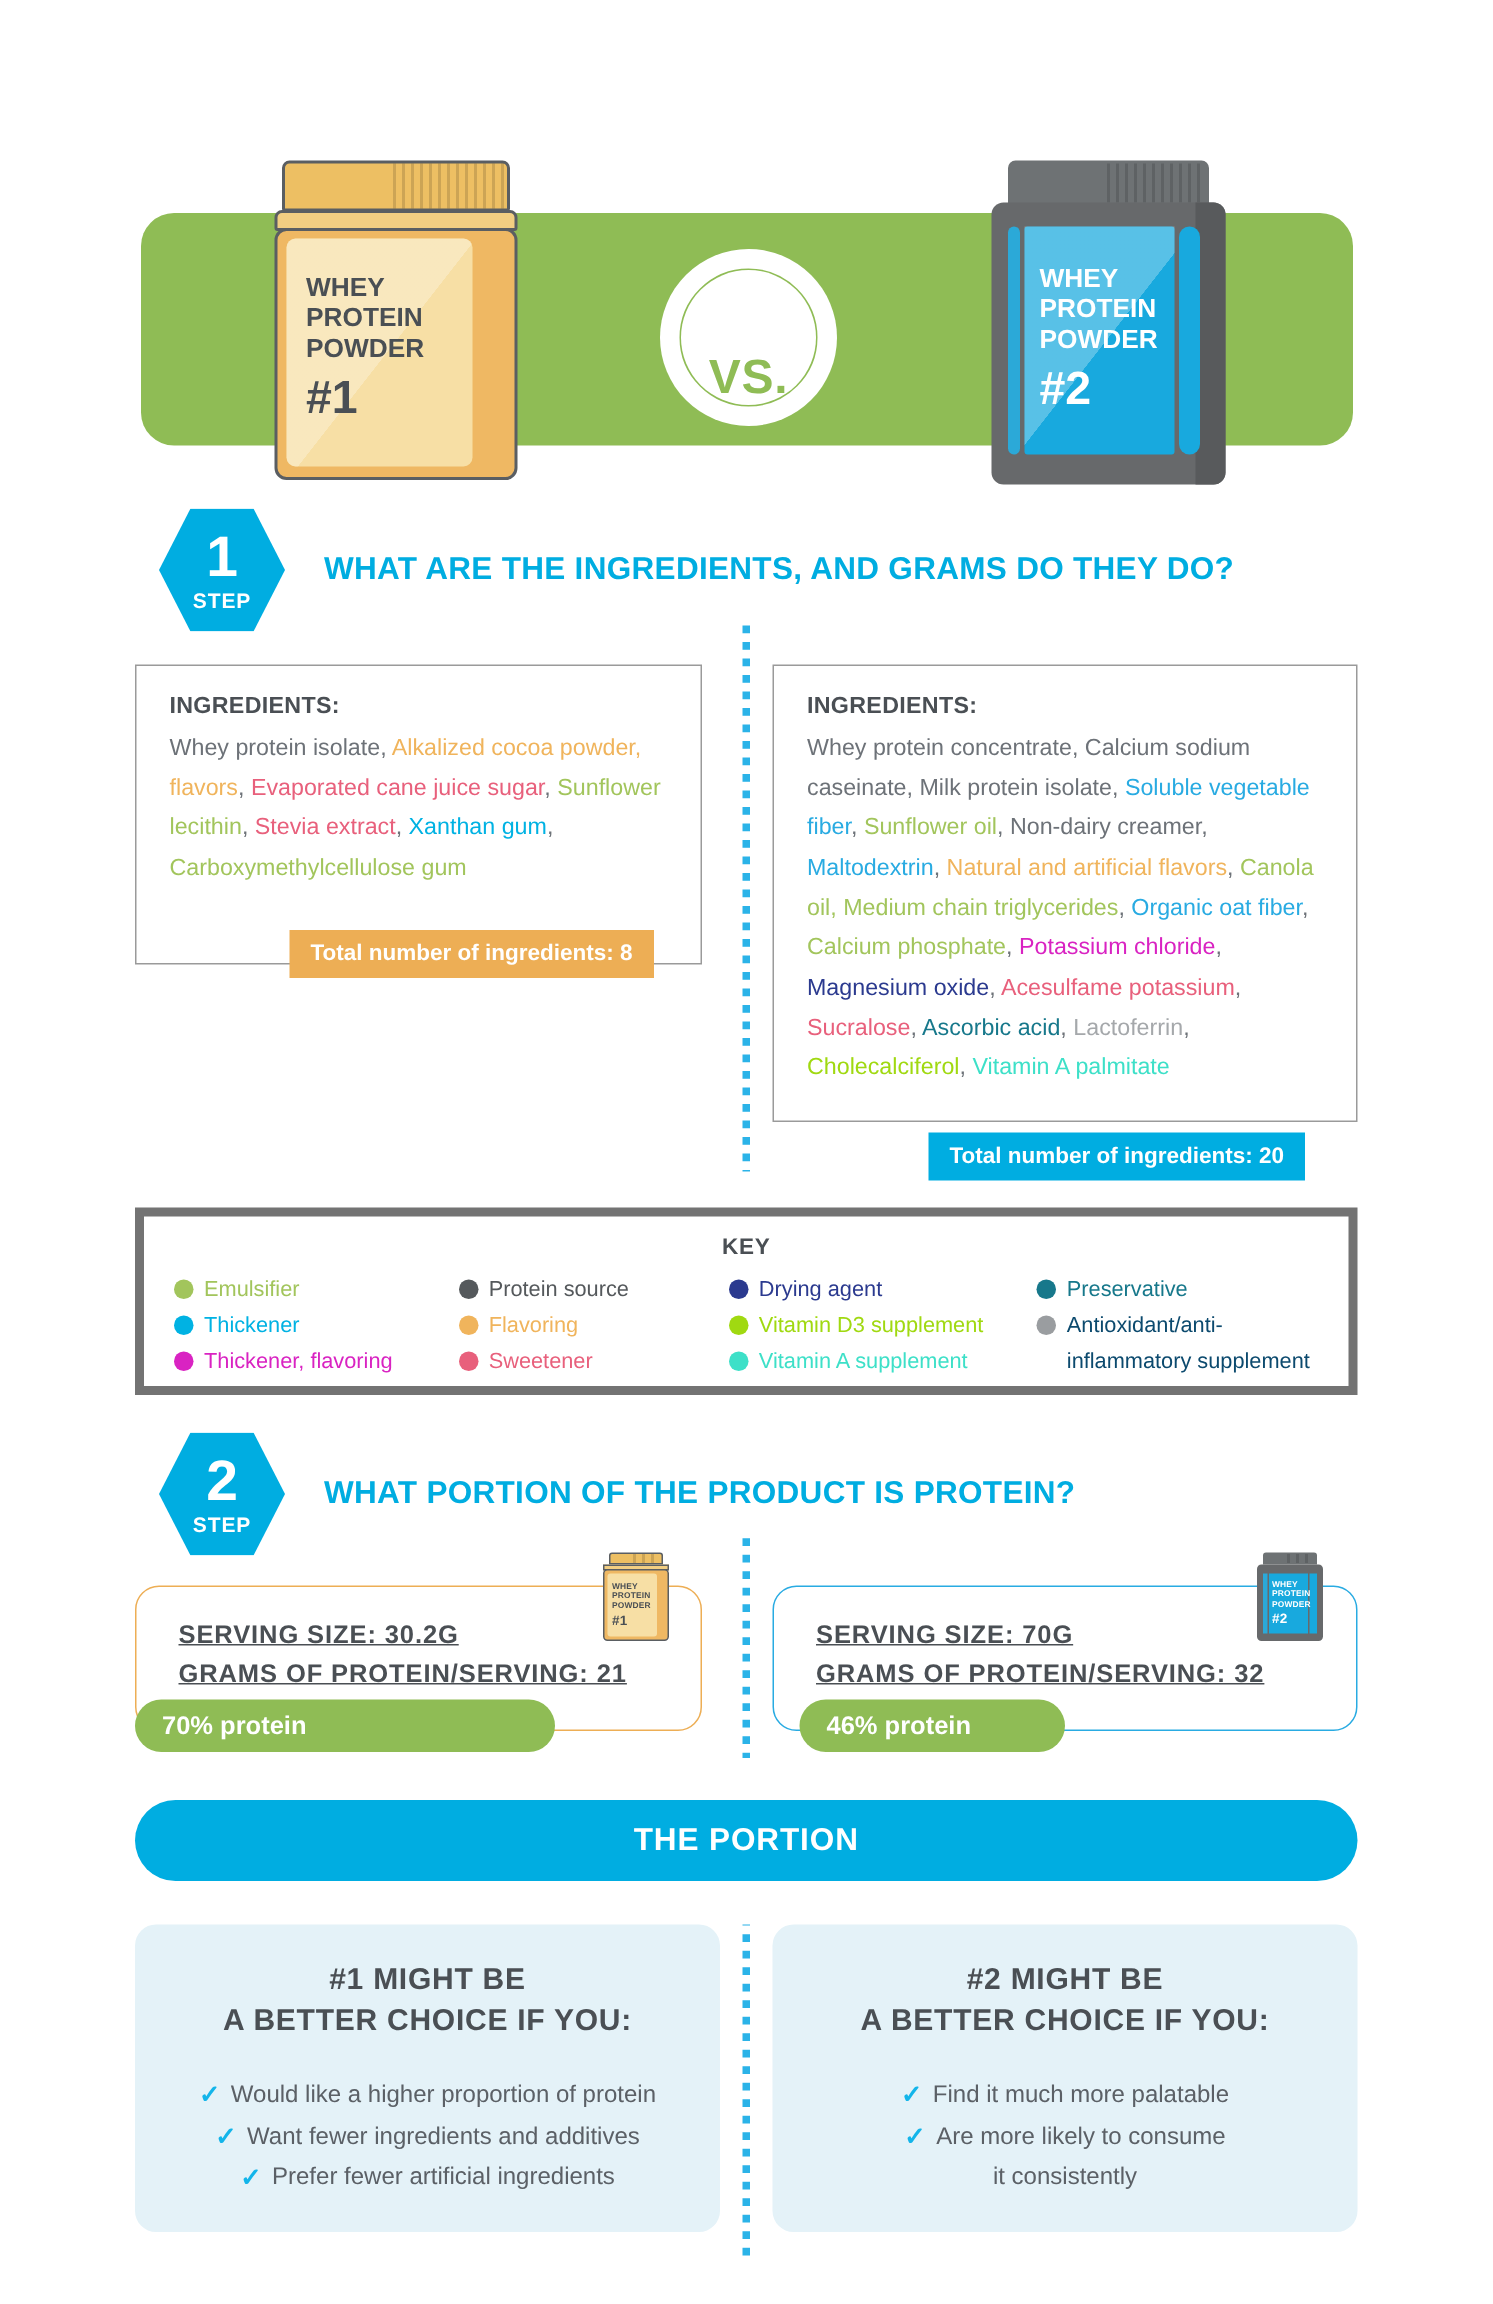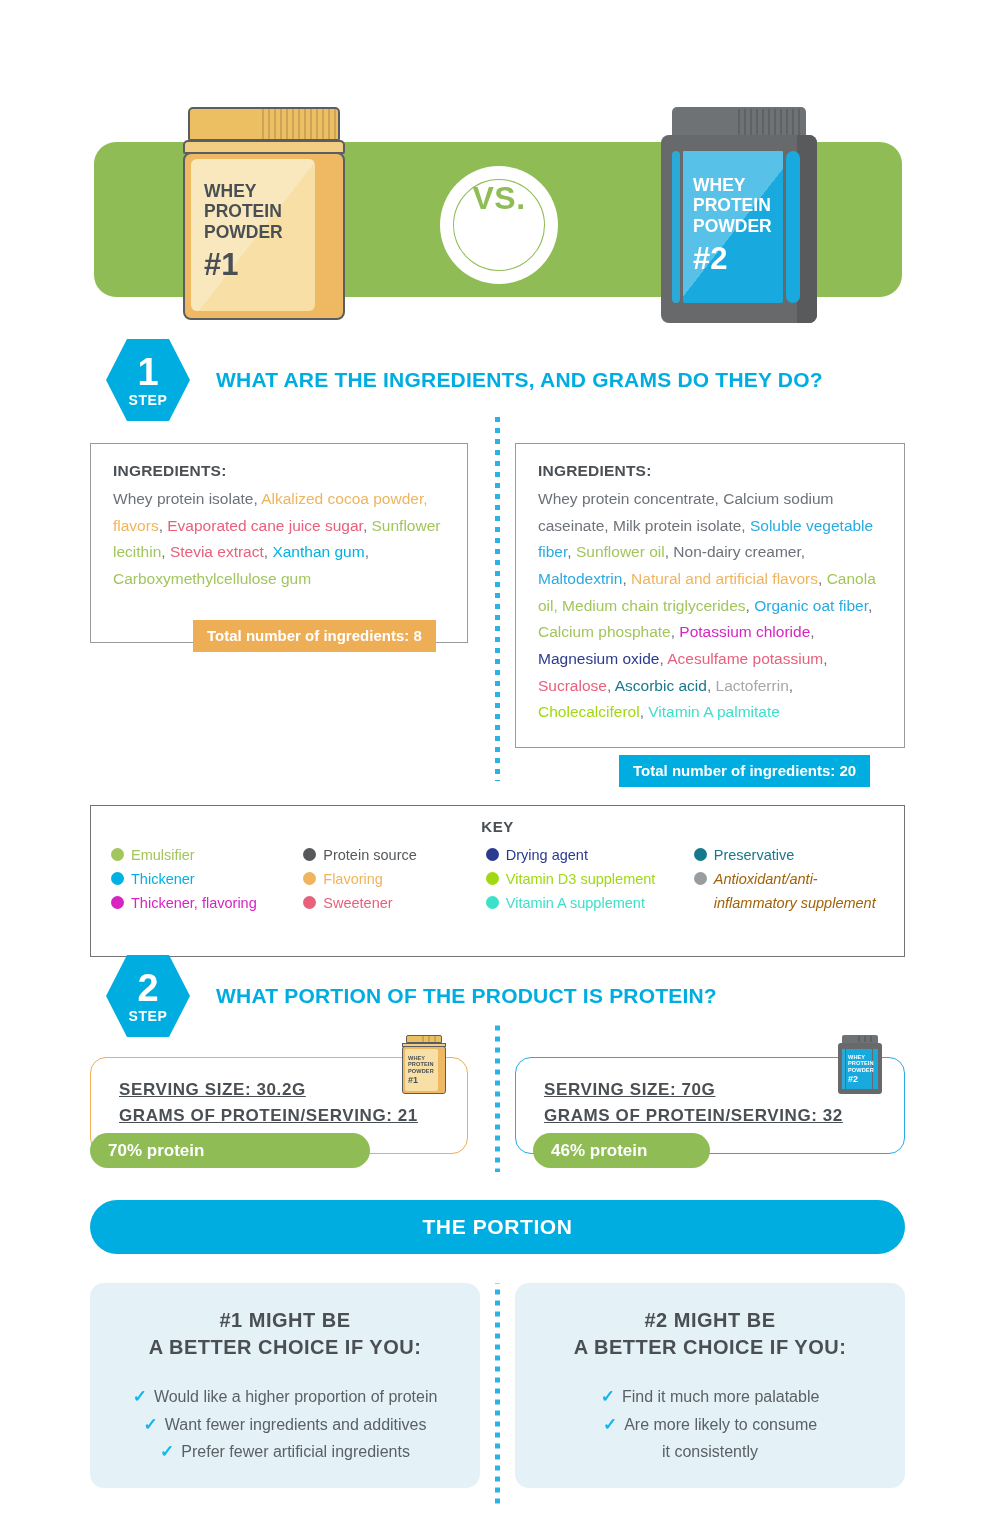--- a/index.html
+++ b/index.html
@@ -60,21 +60,21 @@
     width: 100px; height: 100px;
     border-radius: 50%;
     border: 4px solid #ffffff;
     background: #8FBC55;
     display: flex; align-items: center; justify-content: center;
   }
   .vs-inner {
     width: 90px; height: 90px;
     border-radius: 50%;
     background: #ffffff;
-    display: flex; align-items: flex-start; justify-content: center;
+    display: flex; align-items: flex-end; justify-content: center;
   }
   .vs-text {
     color: #8FBC55;
     font-size: 32px;
     font-weight: bold;
     letter-spacing: 0.5px;
   }
 
   
   .tub { position: absolute; }
@@ -168,22 +168,22 @@
     font-size: 15px;
     font-weight: bold;
     padding: 7px 14px 8px 14px;
     white-space: nowrap;
   }
 
   
   .key-box {
     position: absolute;
     left: 90px; top: 805px;
-    width: 815px; height: 152px;
-    border: 1px solid #737373;
+    width: 815px; height: 125px;
+    border: 6px solid #737373;
     background: #ffffff;
   }
   .key-title {
     text-align: center;
     color: #4A4F54;
     font-size: 15px;
     font-weight: bold;
     margin-top: 12px;
     letter-spacing: 0.5px;
   }
@@ -423,21 +423,21 @@
             <span style="color: rgb(61, 224, 200);">Vitamin A supplement</span>
           </div>
         </div>
         <div class="key-col c4">
           <div class="key-item">
             <span class="key-dot" style="background: rgb(23, 120, 139);"></span>
             <span style="color: rgb(23, 120, 139);">Preservative</span>
           </div>
           <div class="key-item">
             <span class="key-dot" style="background: rgb(154, 157, 160);"></span>
-            <span style="color: #a16207; font-style: italic;">Antioxidant/anti-inflammatory supplement</span>
+            <span style="color: #0c4a6e;">Antioxidant/anti-inflammatory supplement</span>
           </div>
         </div>
       </div>
   </div>
 
   <div class="step-row" style="left:106px; top:955px;">
     <div class="step-badge">
       <span class="step-num">2</span>
       <span class="step-word">STEP</span>
     </div>

